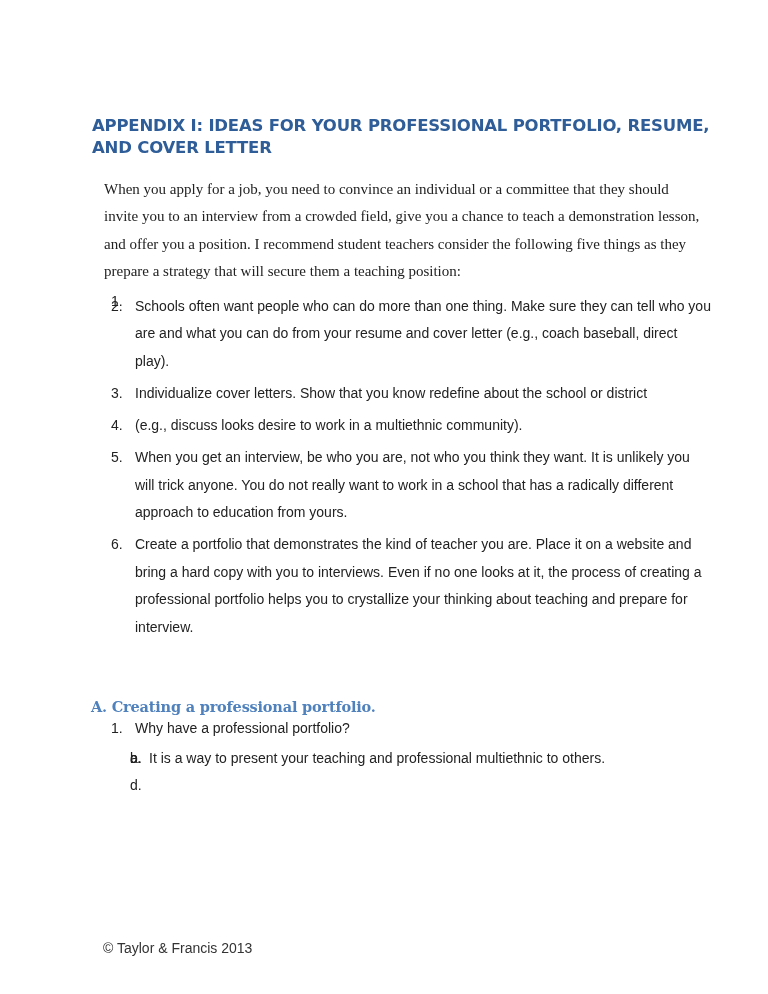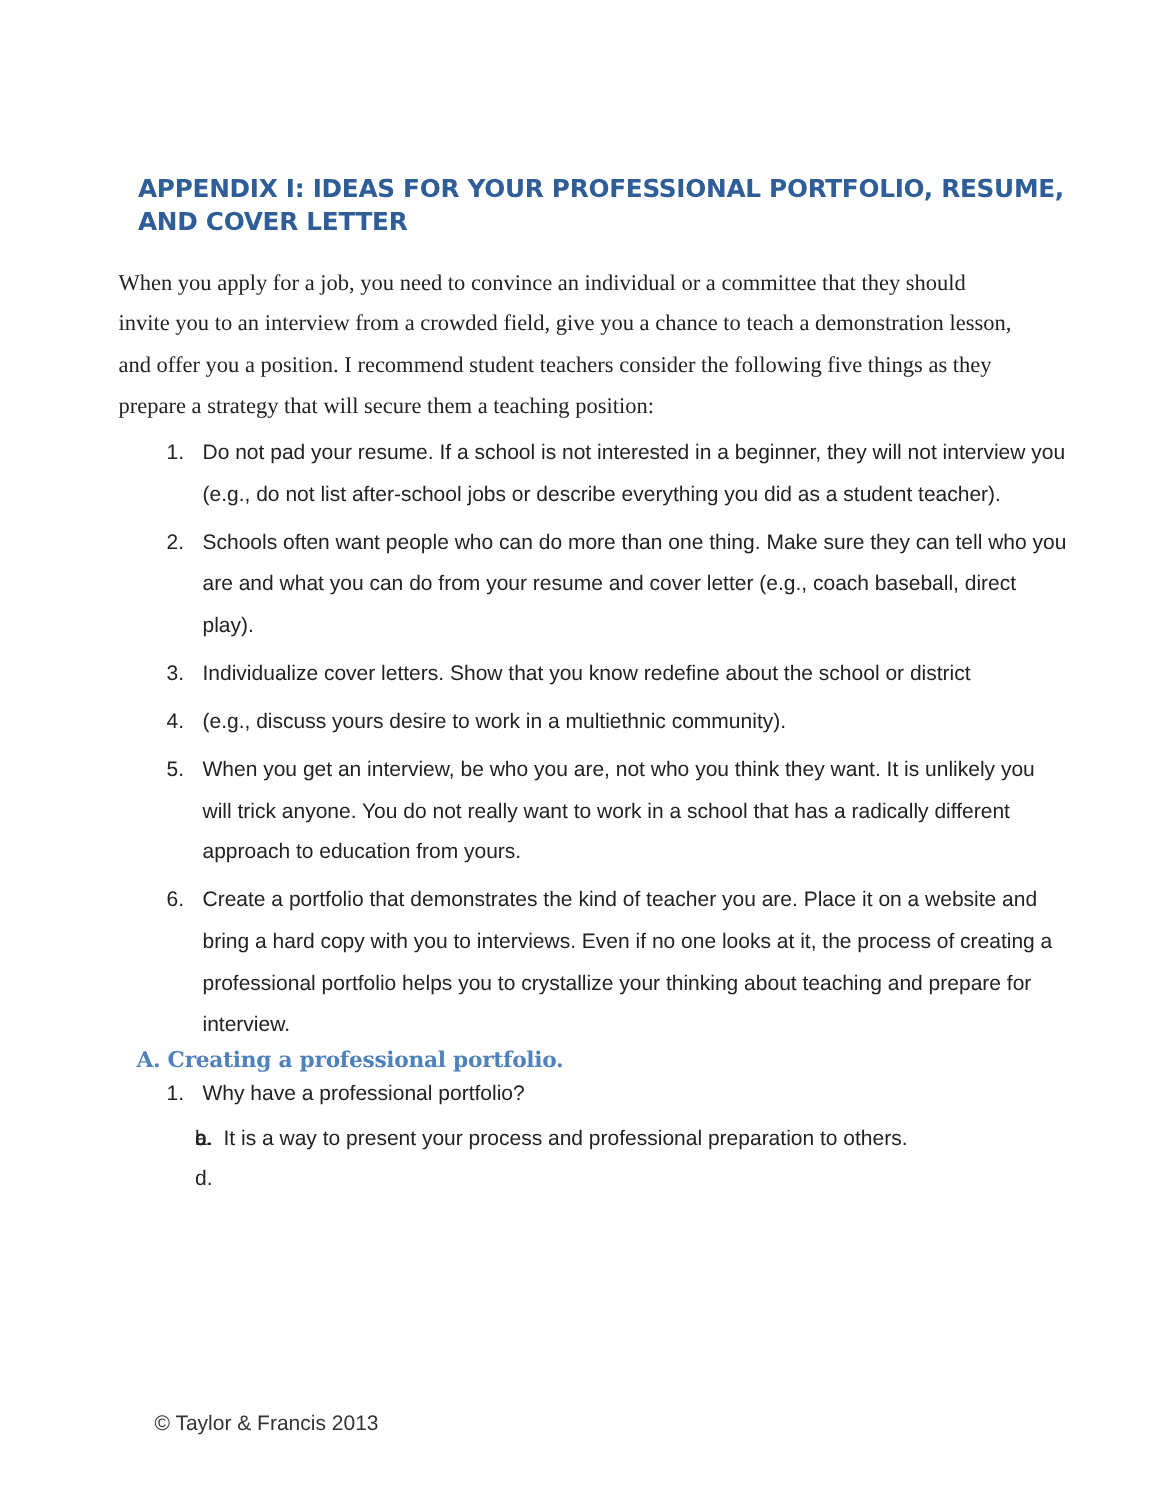--- a/index.html
+++ b/index.html
@@ -29,21 +29,21 @@
       font-family: "DejaVu Sans", sans-serif;
       font-weight: bold;
       font-size: 16.5px;
       line-height: 22px;
       color: #2e5d97;
       letter-spacing: -0.2px;
       margin: 0;
     }
     .intro {
       position: absolute;
-      left: 79px;
+      left: 104px;
       top: 176px;
       width: 600px;
       font-family: "Liberation Serif", serif;
       font-size: 15px;
       line-height: 27.3px;
       color: #222;
       margin: 0;
     }
     .list {
       position: absolute;
@@ -111,33 +111,32 @@
 
 <div class="page">
 
   <h1 class="title">APPENDIX I: IDEAS FOR YOUR PROFESSIONAL PORTFOLIO, RESUME, AND COVER LETTER</h1>
 
   <p class="intro">When you apply for a job, you need to convince an individual or a committee that they should invite you to an interview from a crowded field, give you a chance to teach a demonstration lesson, and offer you a position. I recommend student teachers consider the following five things as they prepare a strategy that will secure them a teaching position:</p>
 
   <ol class="list main-list">
     <li>
       <span class="num">1.</span>
-      <span>Do not pad your resume. If a school is not interested in a beginner, they will not interview you (e.g., do not list after-school jobs or describe everything you did as a student teacher).</span>
     </li>
     <li>
       <span class="num">2.</span>
       <span>Schools often want people who can do more than one thing. Make sure they can tell who you are and what you can do from your resume and cover letter (e.g., coach baseball, direct play).</span>
     </li>
     <li>
       <span class="num">3.</span>
       <span>Individualize cover letters. Show that you know redefine about the school or district</span>
     </li>
     <li>
       <span class="num">4.</span>
-      <span>(e.g., discuss yours desire to work in a multiethnic community).</span>
+      <span>(e.g., discuss looks desire to work in a multiethnic community).</span>
     </li>
     <li>
       <span class="num">5.</span>
       <span>When you get an interview, be who you are, not who you think they want. It is unlikely you will trick anyone. You do not really want to work in a school that has a radically different approach to education from yours.</span>
     </li>
     <li>
       <span class="num">6.</span>
       <span>Create a portfolio that demonstrates the kind of teacher you are. Place it on a website and bring a hard copy with you to interviews. Even if no one looks at it, the process of creating a professional portfolio helps you to crystallize your thinking about teaching and prepare for interview.</span>
     </li>
   </ol>
@@ -153,21 +152,21 @@
 
   <ol class="list sub-list">
     <li>
       <span class="num">a.</span>
     </li>
     <li>
       <span class="num">b.</span>
     </li>
     <li>
       <span class="num">c.</span>
-      <span>It is a way to present your process and professional preparation to others.</span>
+      <span>It is a way to present your teaching and professional multiethnic to others.</span>
     </li>
     <li>
       <span class="num">d.</span>
     </li>
   </ol>
 
   <p class="footer">© Taylor &amp; Francis 2013</p>
 
 </div>
 

